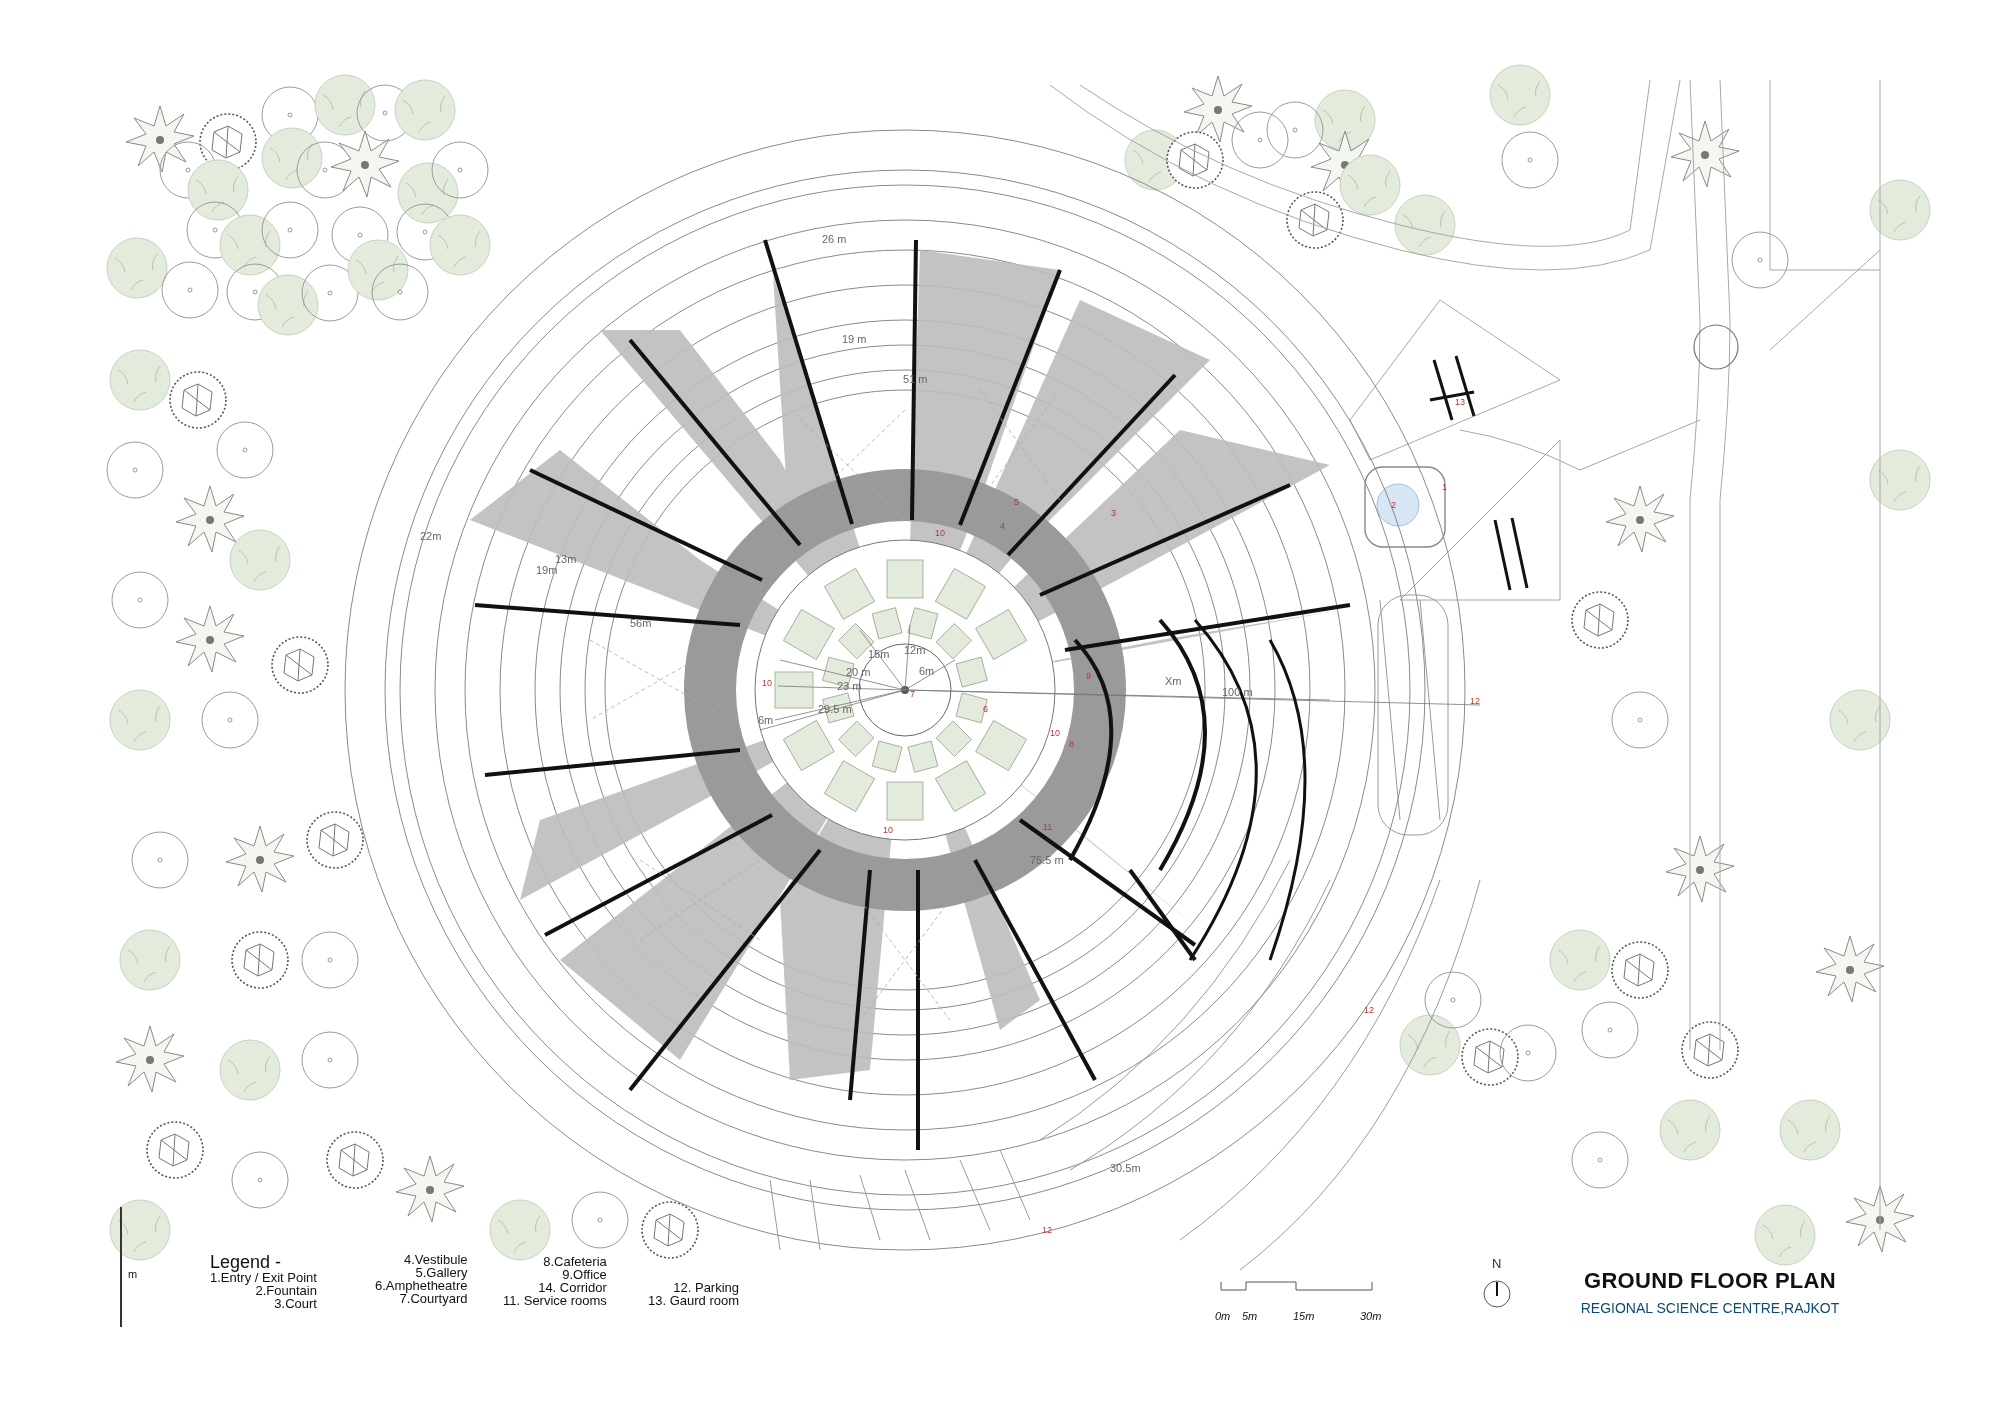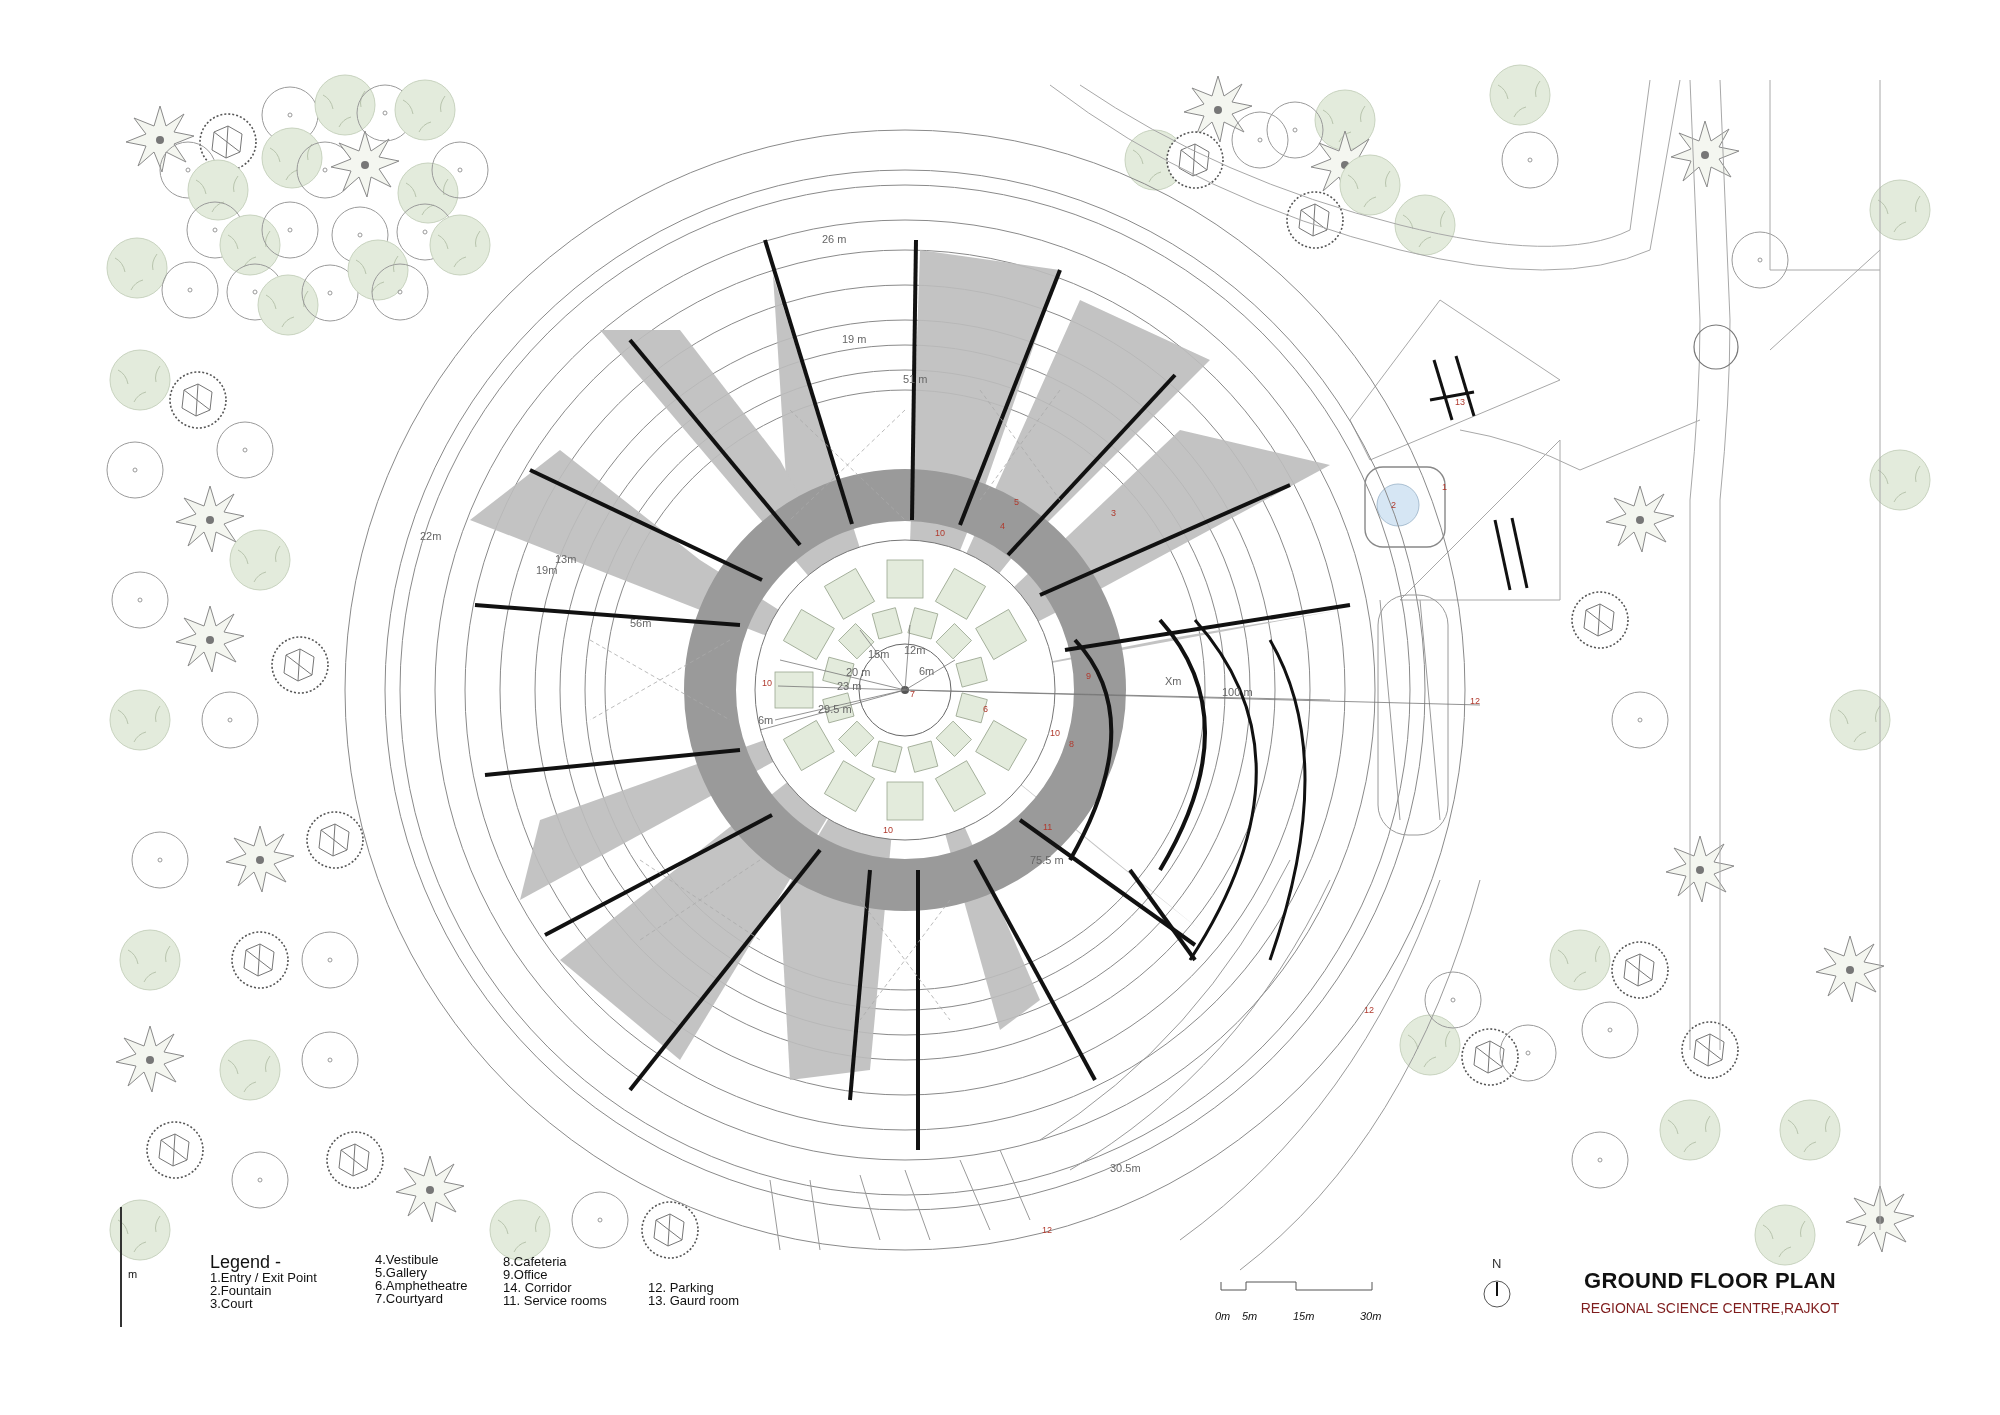--- a/index.html
+++ b/index.html
@@ -3,27 +3,27 @@
 <meta charset="utf-8">
 <style>
   html, body { margin: 0; padding: 0; background: #ffffff; }
   body { width: 2000px; height: 1415px; position: relative; overflow: hidden;
          font-family: "Liberation Sans", sans-serif; color: #111; }
   #plan { position: absolute; left: 0; top: 0; width: 2000px; height: 1415px; }
   .svg-text { font-family: "Liberation Sans", sans-serif; }
   .legend { position: absolute; left: 120px; top: 1255px; width: 720px; height: 70px; font-size: 13px; line-height: 13px; }
   .legend .col { position: absolute; top: 0; }
   .legend .title { font-size: 18px; line-height: 15px; margin-bottom: 1px; }
-  .legend .item { white-space: nowrap; }
+  .legend .item { white-space: nowrap; text-align: right; }
   .scale { position: absolute; left: 1210px; top: 1278px; width: 230px; height: 40px; }
   .scale .lbl { position: absolute; top: 32px; font-size: 11px; font-style: italic; }
   .north { position: absolute; left: 1478px; top: 1256px; width: 40px; height: 60px; }
   .title-block { position: absolute; left: 1540px; top: 1268px; width: 340px; text-align: center; }
   .title-main { font-size: 22px; font-weight: bold; letter-spacing: 0.3px; color: #111; }
-  .title-sub { font-size: 14px; margin-top: 6px; color: #7f1d1d; }
+  .title-sub { font-size: 14px; margin-top: 6px; color: #0c4a6e; }
   .left-bar { position: absolute; left: 120px; top: 1207px; width: 2px; height: 120px; background: #333; }
   .left-bar-label { position: absolute; left: 128px; top: 1268px; font-size: 11px; }
 </style>
 </head>
 <body>
 
 <svg id="plan" viewBox="0 0 2000 1415" xmlns="http://www.w3.org/2000/svg">
   <defs>
     <g id="tree-outline">
       <circle r="28" fill="none" stroke="#9a9a9a" stroke-width="1"></circle>

